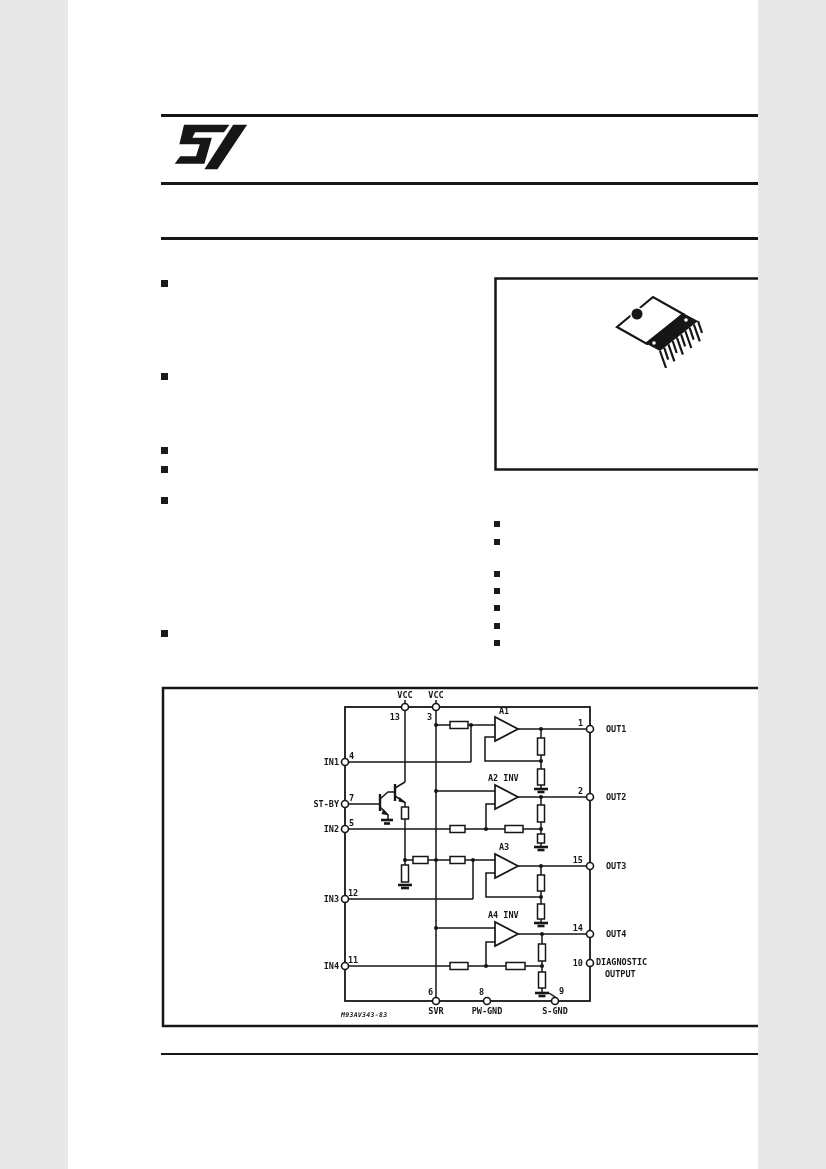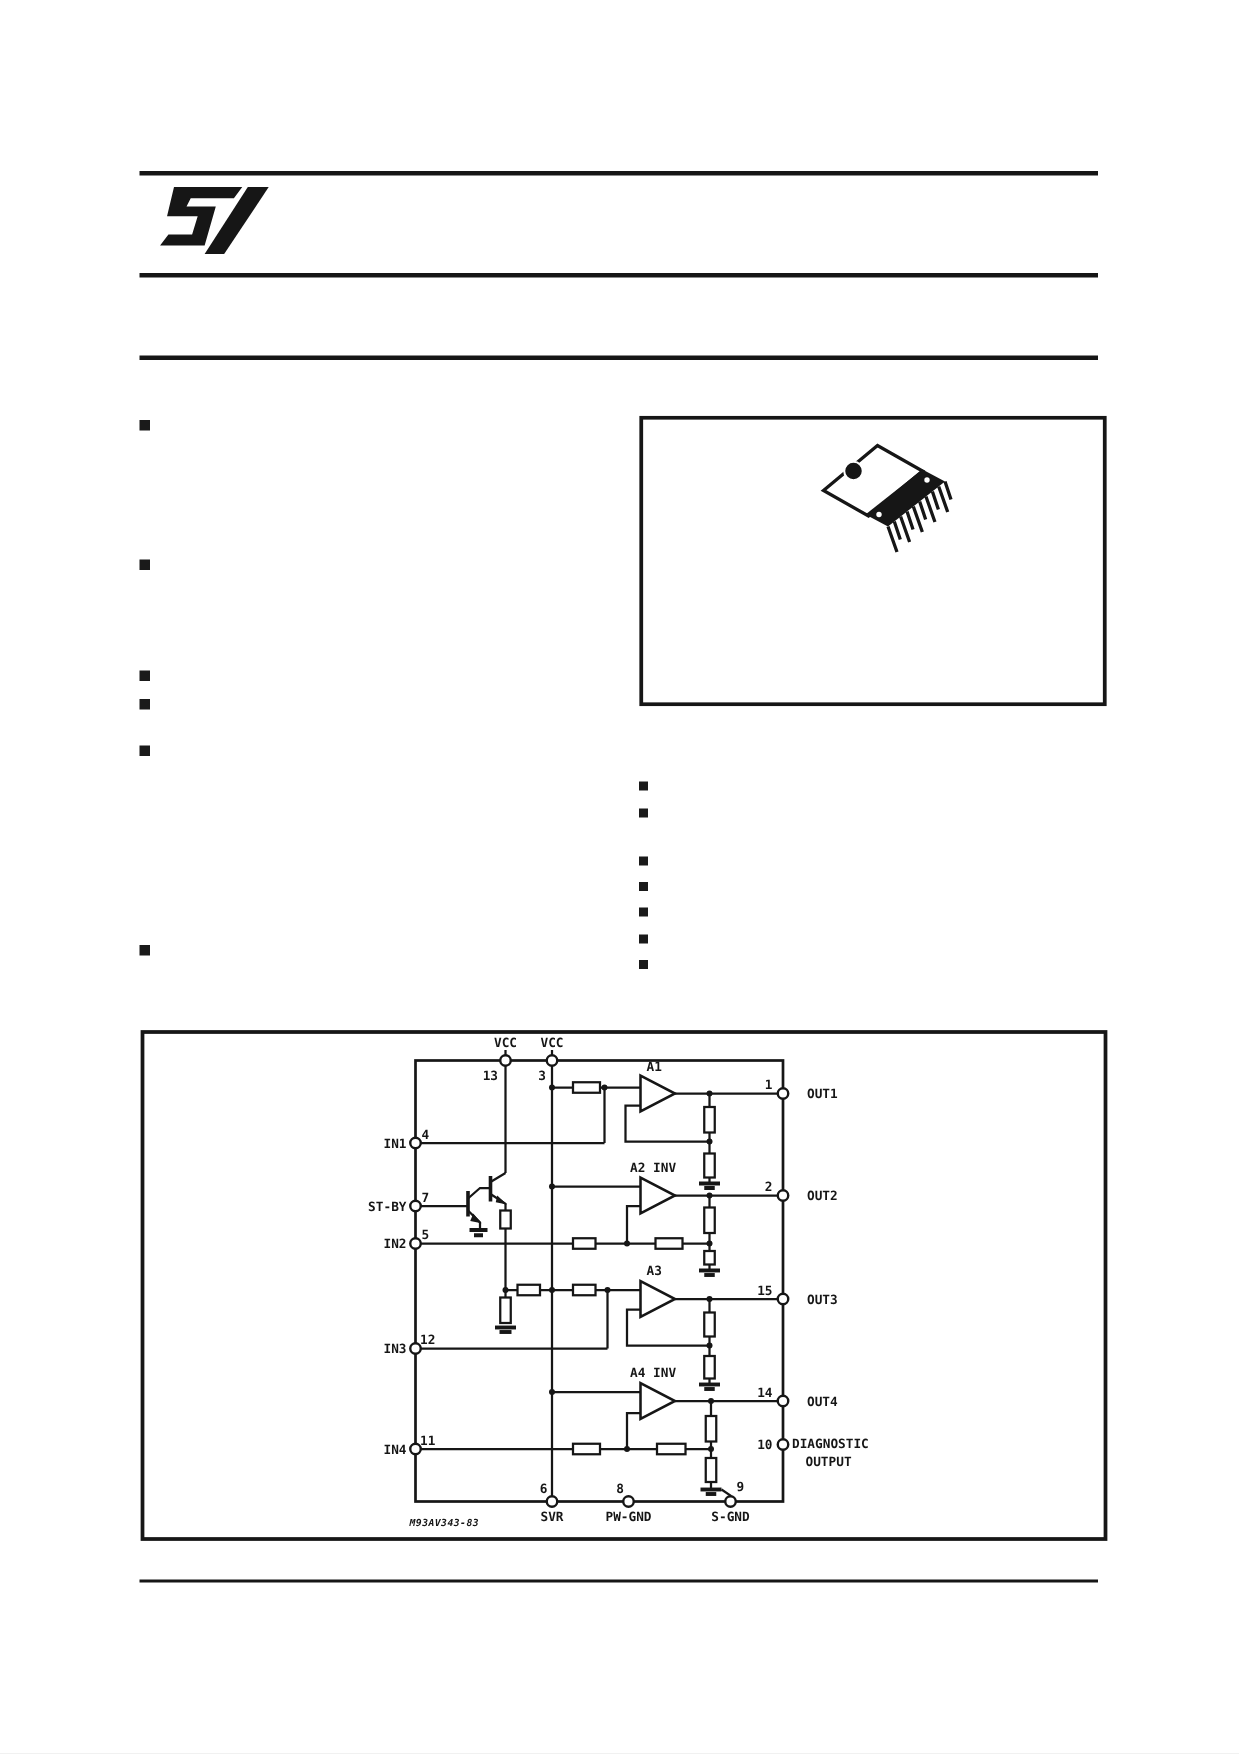--- a/index.html
+++ b/index.html
@@ -1,16 +1,16 @@
 <!DOCTYPE html>
 <html><head>
 <meta charset="utf-8">
 <style>
   html,body{margin:0;padding:0;background:#e8e8e8;}
-  .page{position:relative;width:826px;height:1169px;background:#ffffff;margin:0 auto;
+  .page{position:relative;width:690px;height:1169px;background:#ffffff;margin:0 auto;
         font-family:"DejaVu Sans Mono", monospace; color:#161616; overflow:hidden;}
   .rule{position:absolute;left:93px;width:639px;height:3px;background:#161616;}
   .rule.thin{height:2px;}
   .logo{position:absolute;left:103px;top:122px;}
   .bullet{position:absolute;left:93px;width:7px;height:7px;background:#1a1a1a;}
   .bullet.sm{left:426px;width:6px;height:6px;}
   .figbox{position:absolute;}
   svg text{font-family:"DejaVu Sans Mono", monospace;font-weight:bold;fill:#161616;}
   svg text.lbl{font-size:8.5px;}
   svg text.num{font-size:8.5px;}

